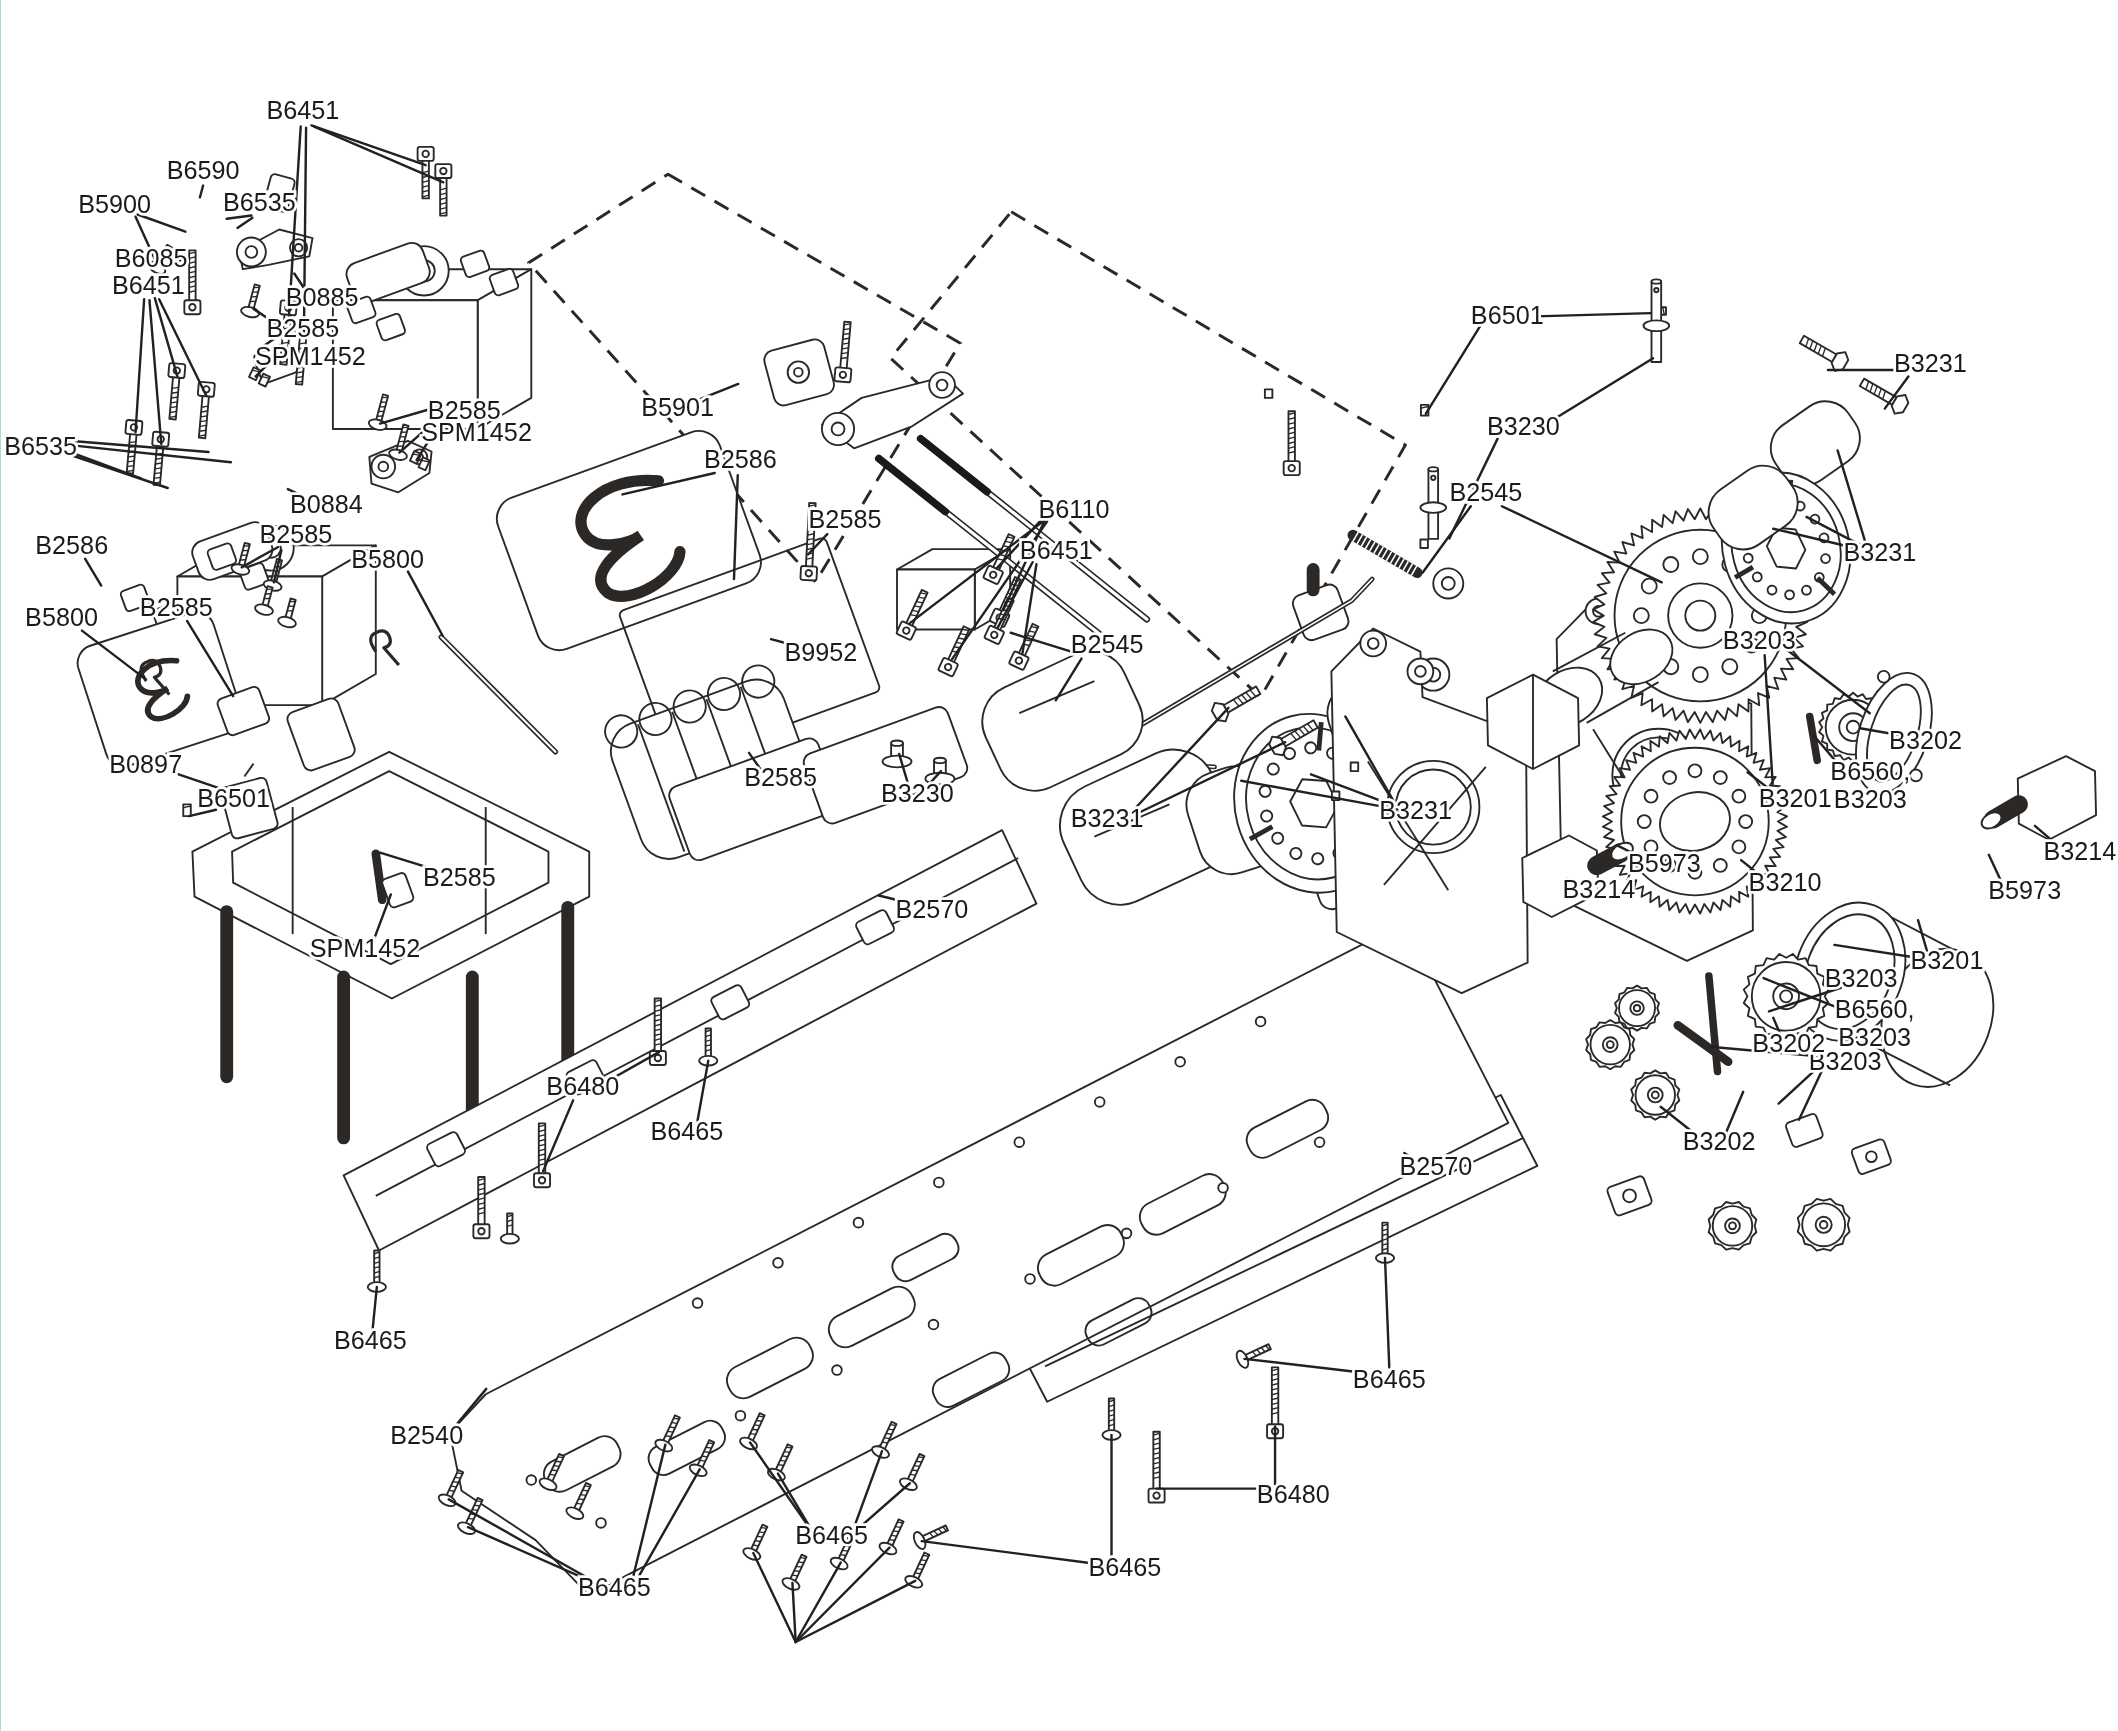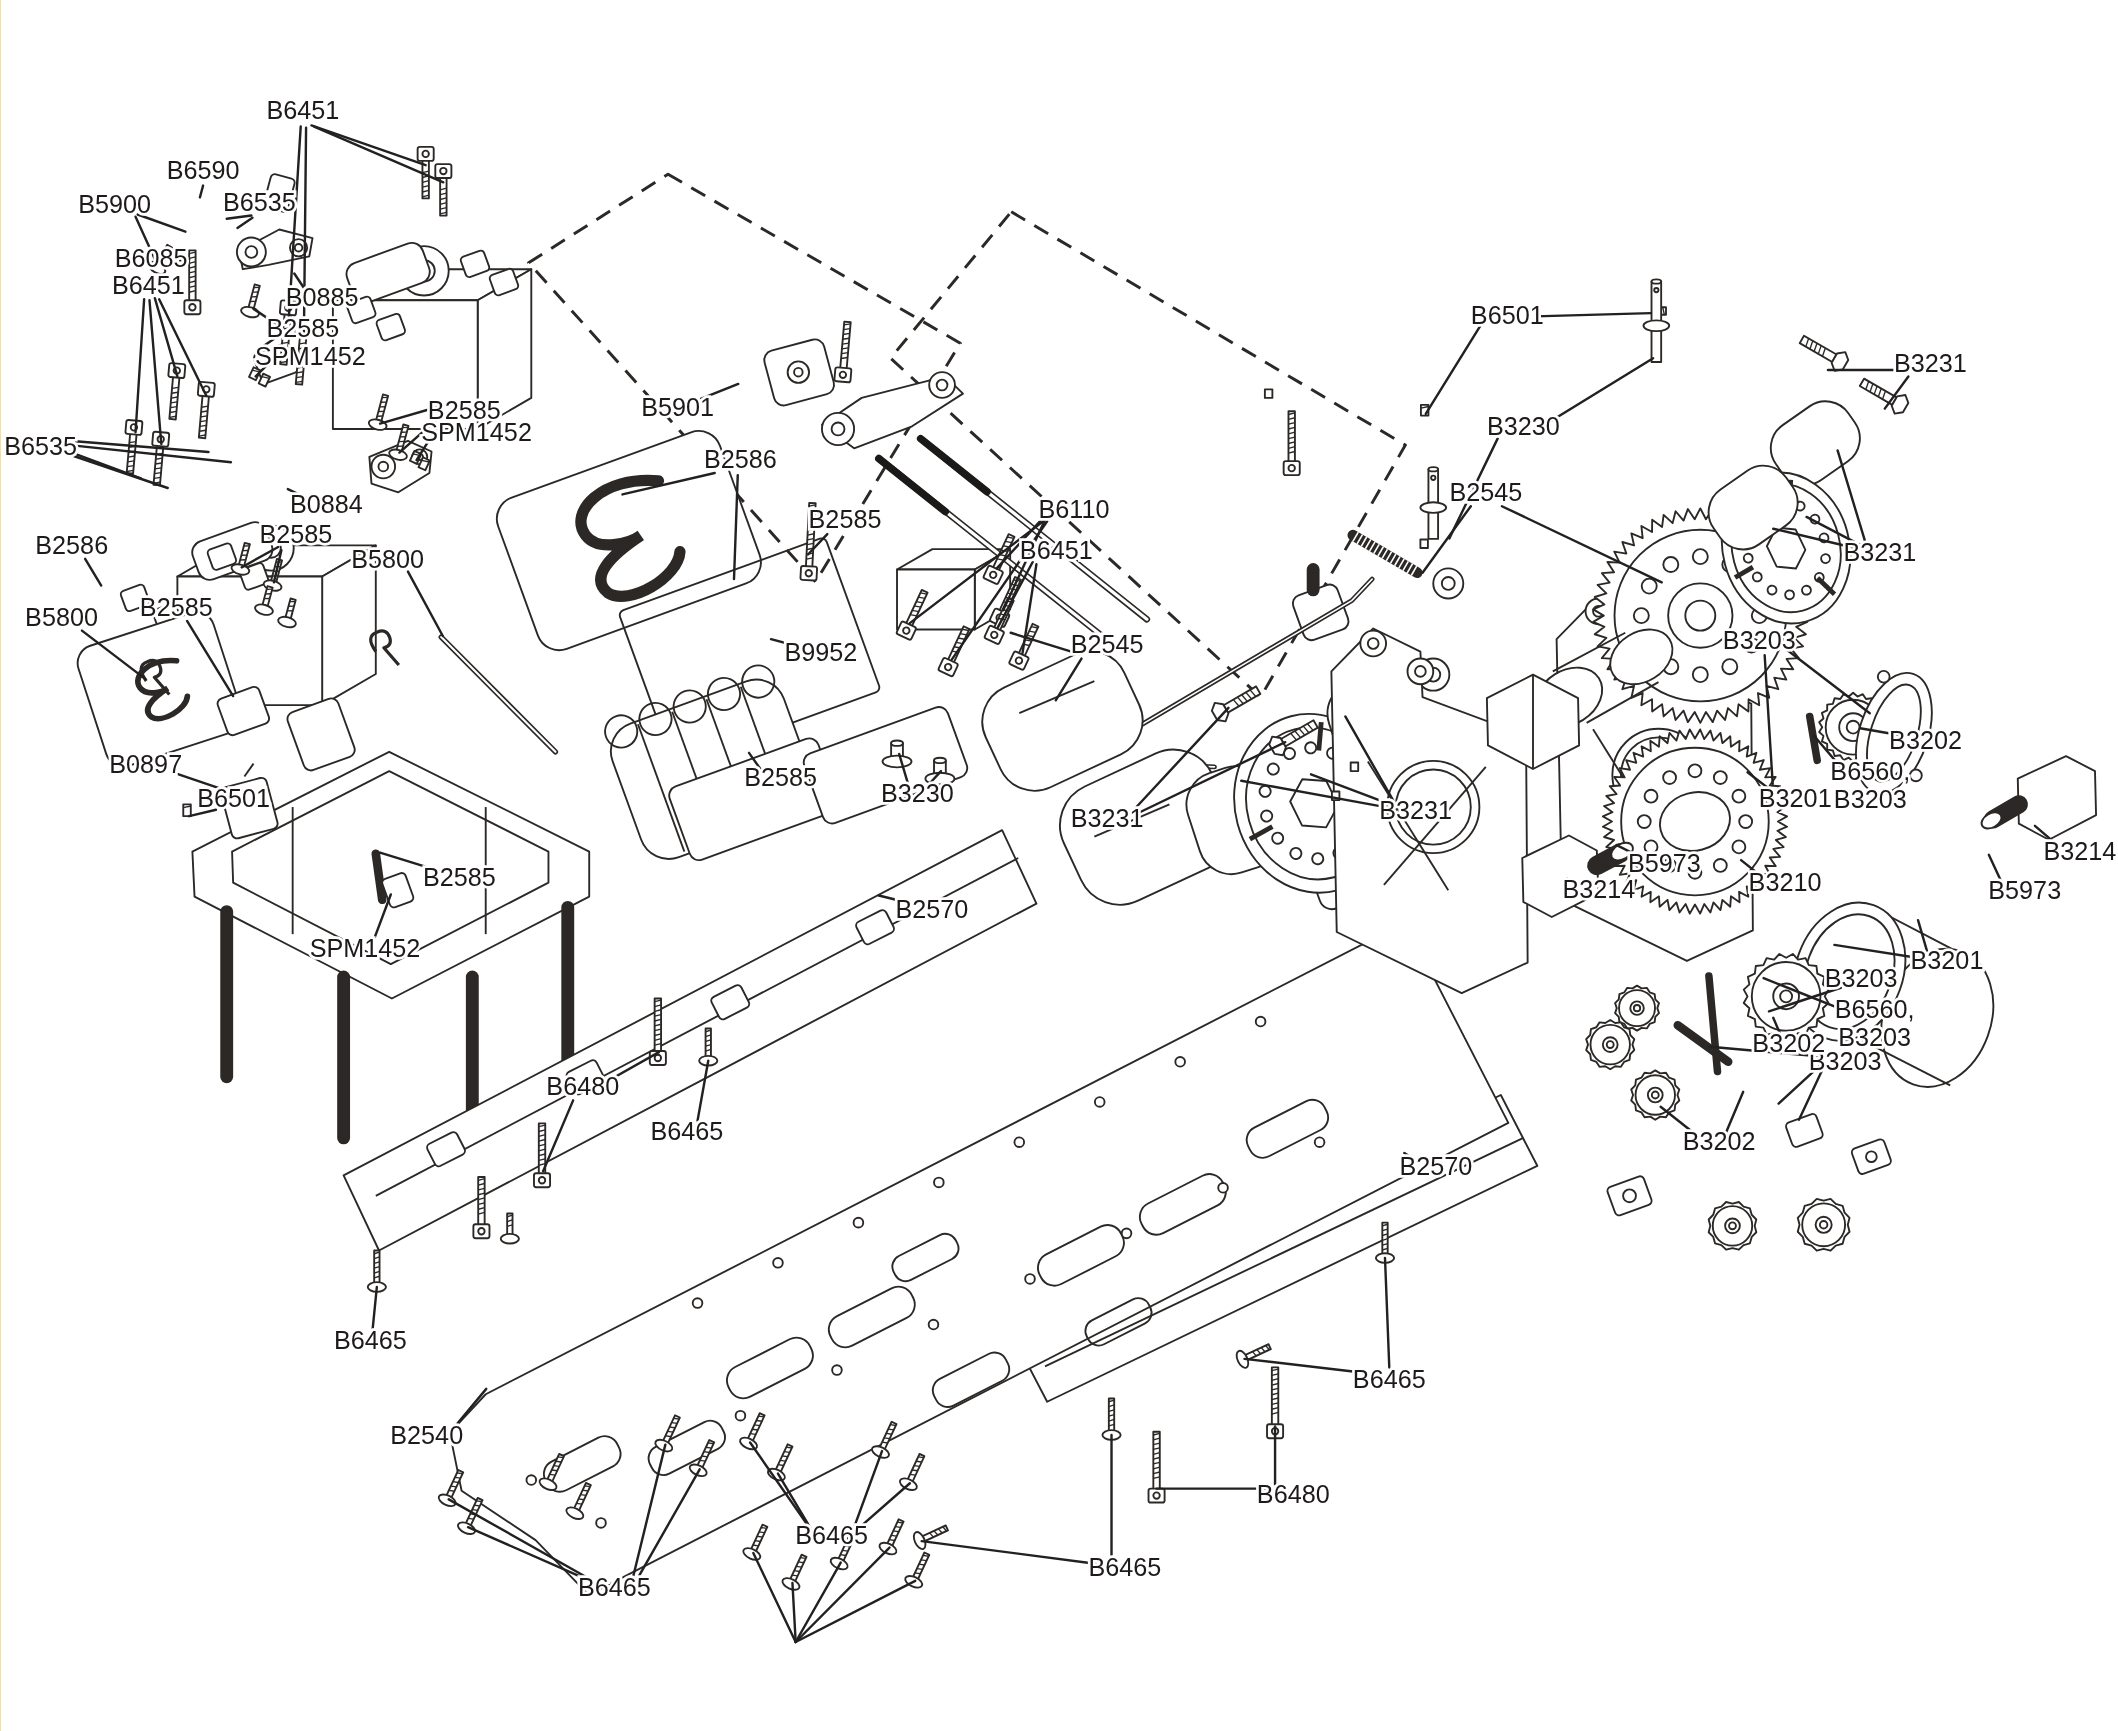--- a/index.html
+++ b/index.html
@@ -1,16 +1,16 @@
 <!DOCTYPE html>
 <html style="font-size:8.6px"><head>
 <meta charset="utf-8">
 <style>
   html,body{margin:0;padding:0;background:#ffffff;}
-  .page{width:2119px;height:1731px;position:relative;background:#eab308;overflow:hidden;text-align:center;}
+  .page{width:2119px;height:1731px;position:relative;background:#14b8a6;overflow:hidden;text-align:center;}
   svg{display:block;}
   svg *{vector-effect:none;}
   .lbl{font-family:"Liberation Sans","DejaVu Sans",sans-serif;font-size:47px;fill:#1d1a19;
        text-anchor:middle;paint-order:stroke;stroke:#ffffff;stroke-width:10px;font-weight:400;}
 </style>
 </head>
 <body>
 
 <div class="page">
   <svg id="fig" width="2119" height="1731" viewBox="0 0 3950 3228" xmlns="http://www.w3.org/2000/svg">

